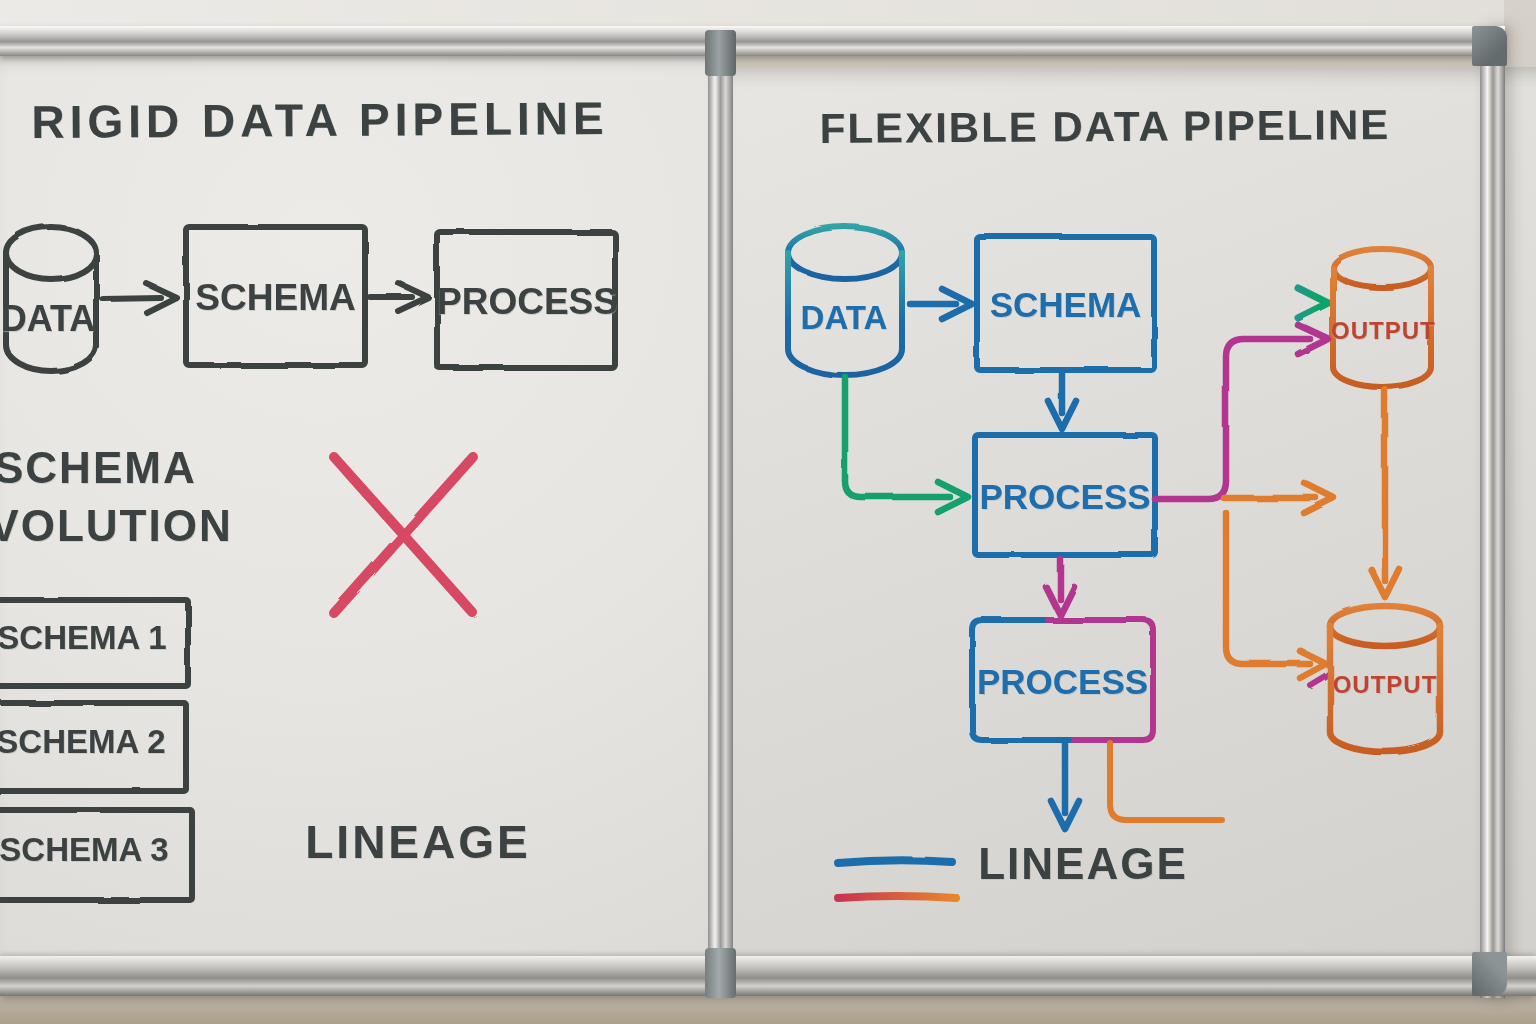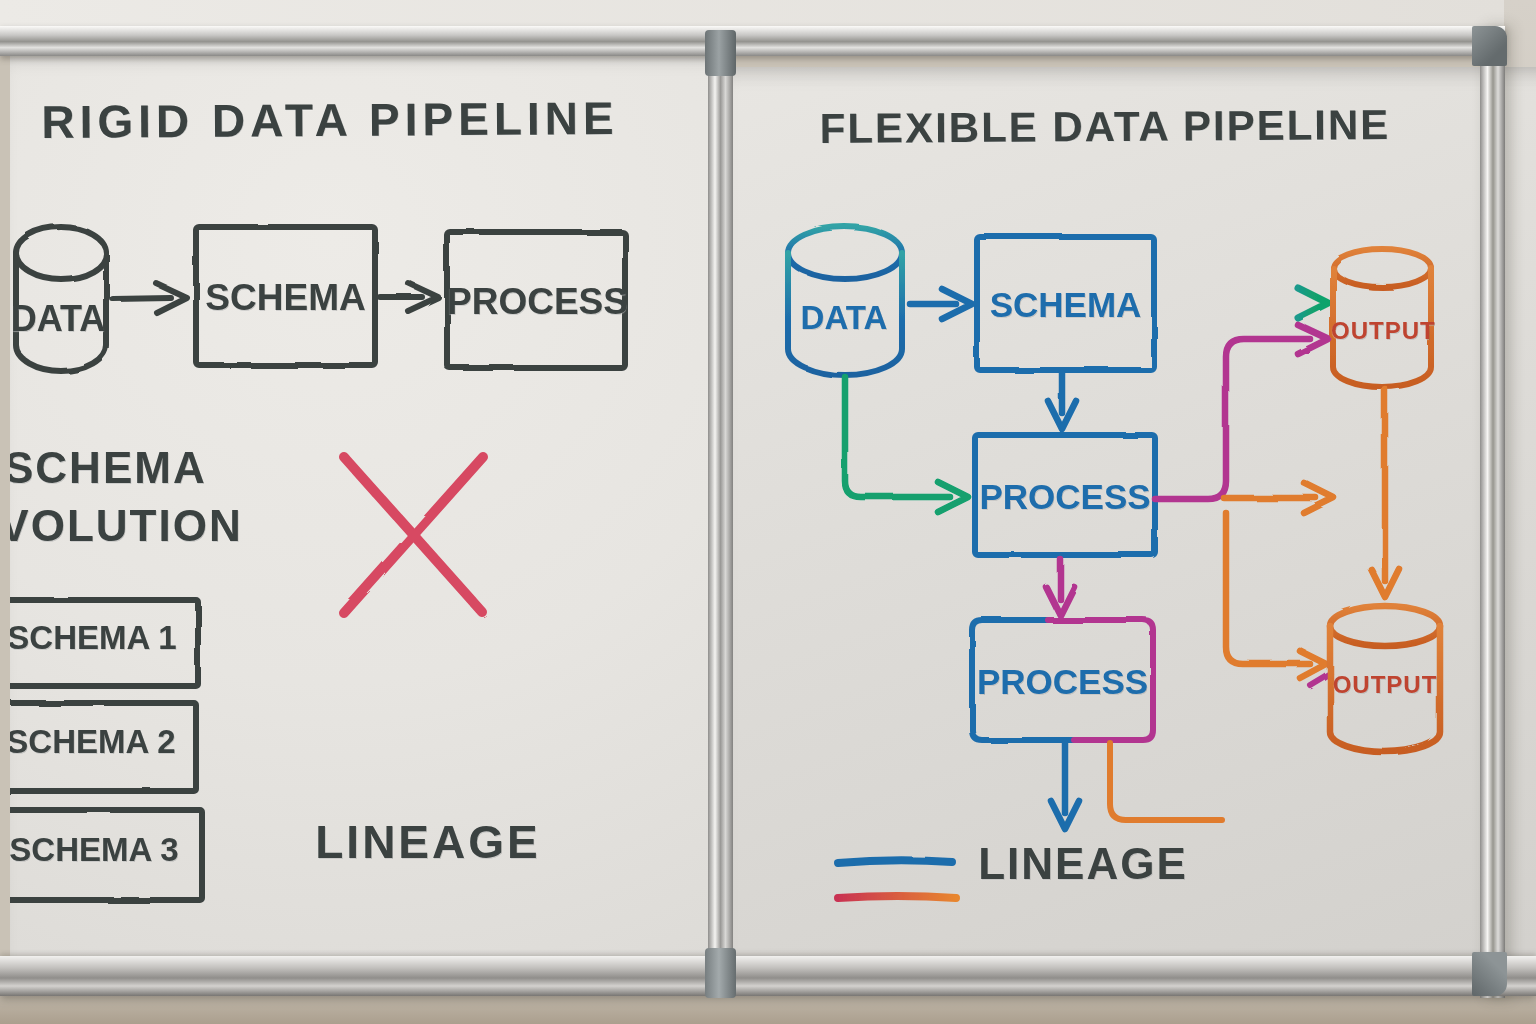--- a/index.html
+++ b/index.html
@@ -30,21 +30,21 @@
             box-shadow:6px 0 14px rgba(60,55,45,.25);}
   .corner-cap-tr{position:absolute;left:1472px;top:26px;width:35px;height:40px;z-index:7;
             border-radius:2px 12px 2px 2px;
             background:linear-gradient(135deg,#8d9496,#646b6d 70%);}
   .corner-cap-br{position:absolute;left:1472px;top:952px;width:35px;height:44px;z-index:8;
             border-radius:2px 2px 12px 2px;
             background:linear-gradient(45deg,#5f6668,#8d9496 70%);}
 
   
   .board{position:absolute;overflow:hidden;z-index:4;}
-  .board-left{left:10px;top:55px;width:710px;height:903px;
+  .board-left{left:0;top:55px;width:710px;height:903px;
             background:radial-gradient(120% 90% at 45% 20%,#edebe7 0%,#e7e5e1 55%,#dddbd7 100%);
             box-shadow:inset 0 14px 22px -16px rgba(0,0,0,.25);}
   .board-right{left:730px;top:67px;width:892px;height:900px;
             background:linear-gradient(160deg,#e8e6e2 0%,#dedcd8 45%,#d2d0cc 100%);
             box-shadow:inset 0 16px 24px -18px rgba(0,0,0,.28),
                        inset -30px 0 40px -24px rgba(70,62,50,.30);}
   .board svg{position:absolute;left:0;top:0;overflow:visible;}
 
   
   .mtext{position:absolute;text-align:center;font-weight:700;color:var(--ink);

